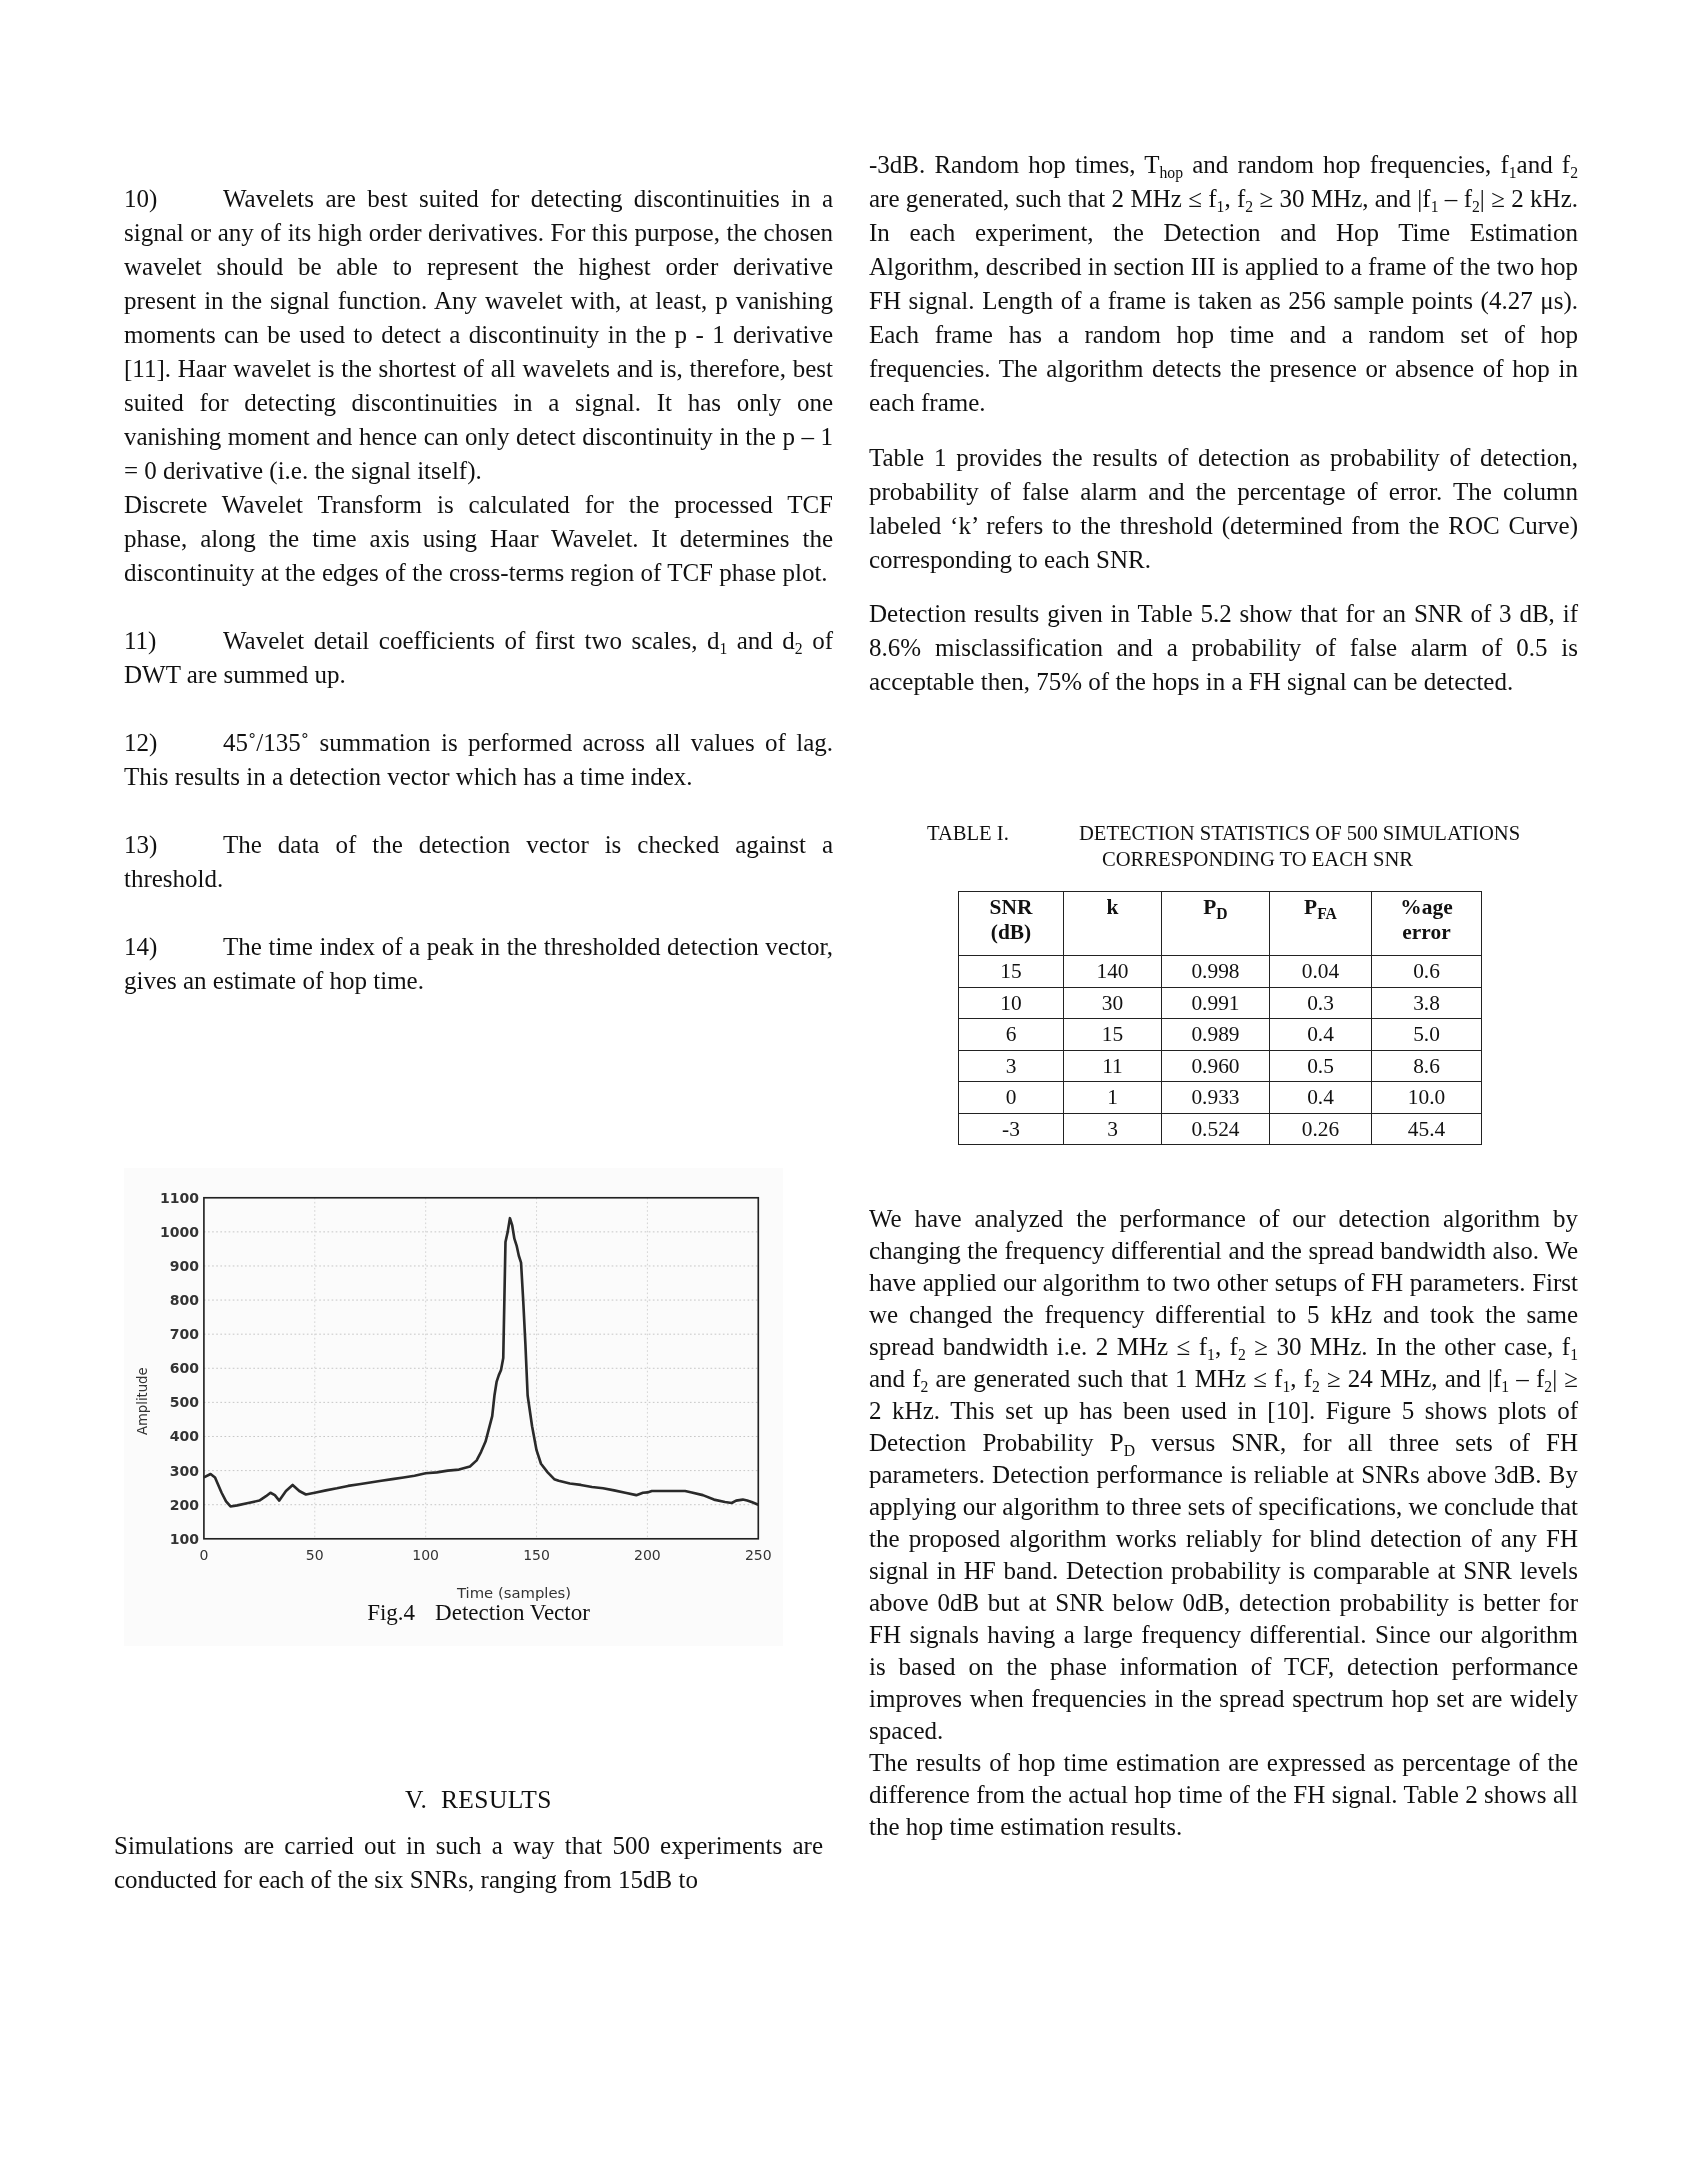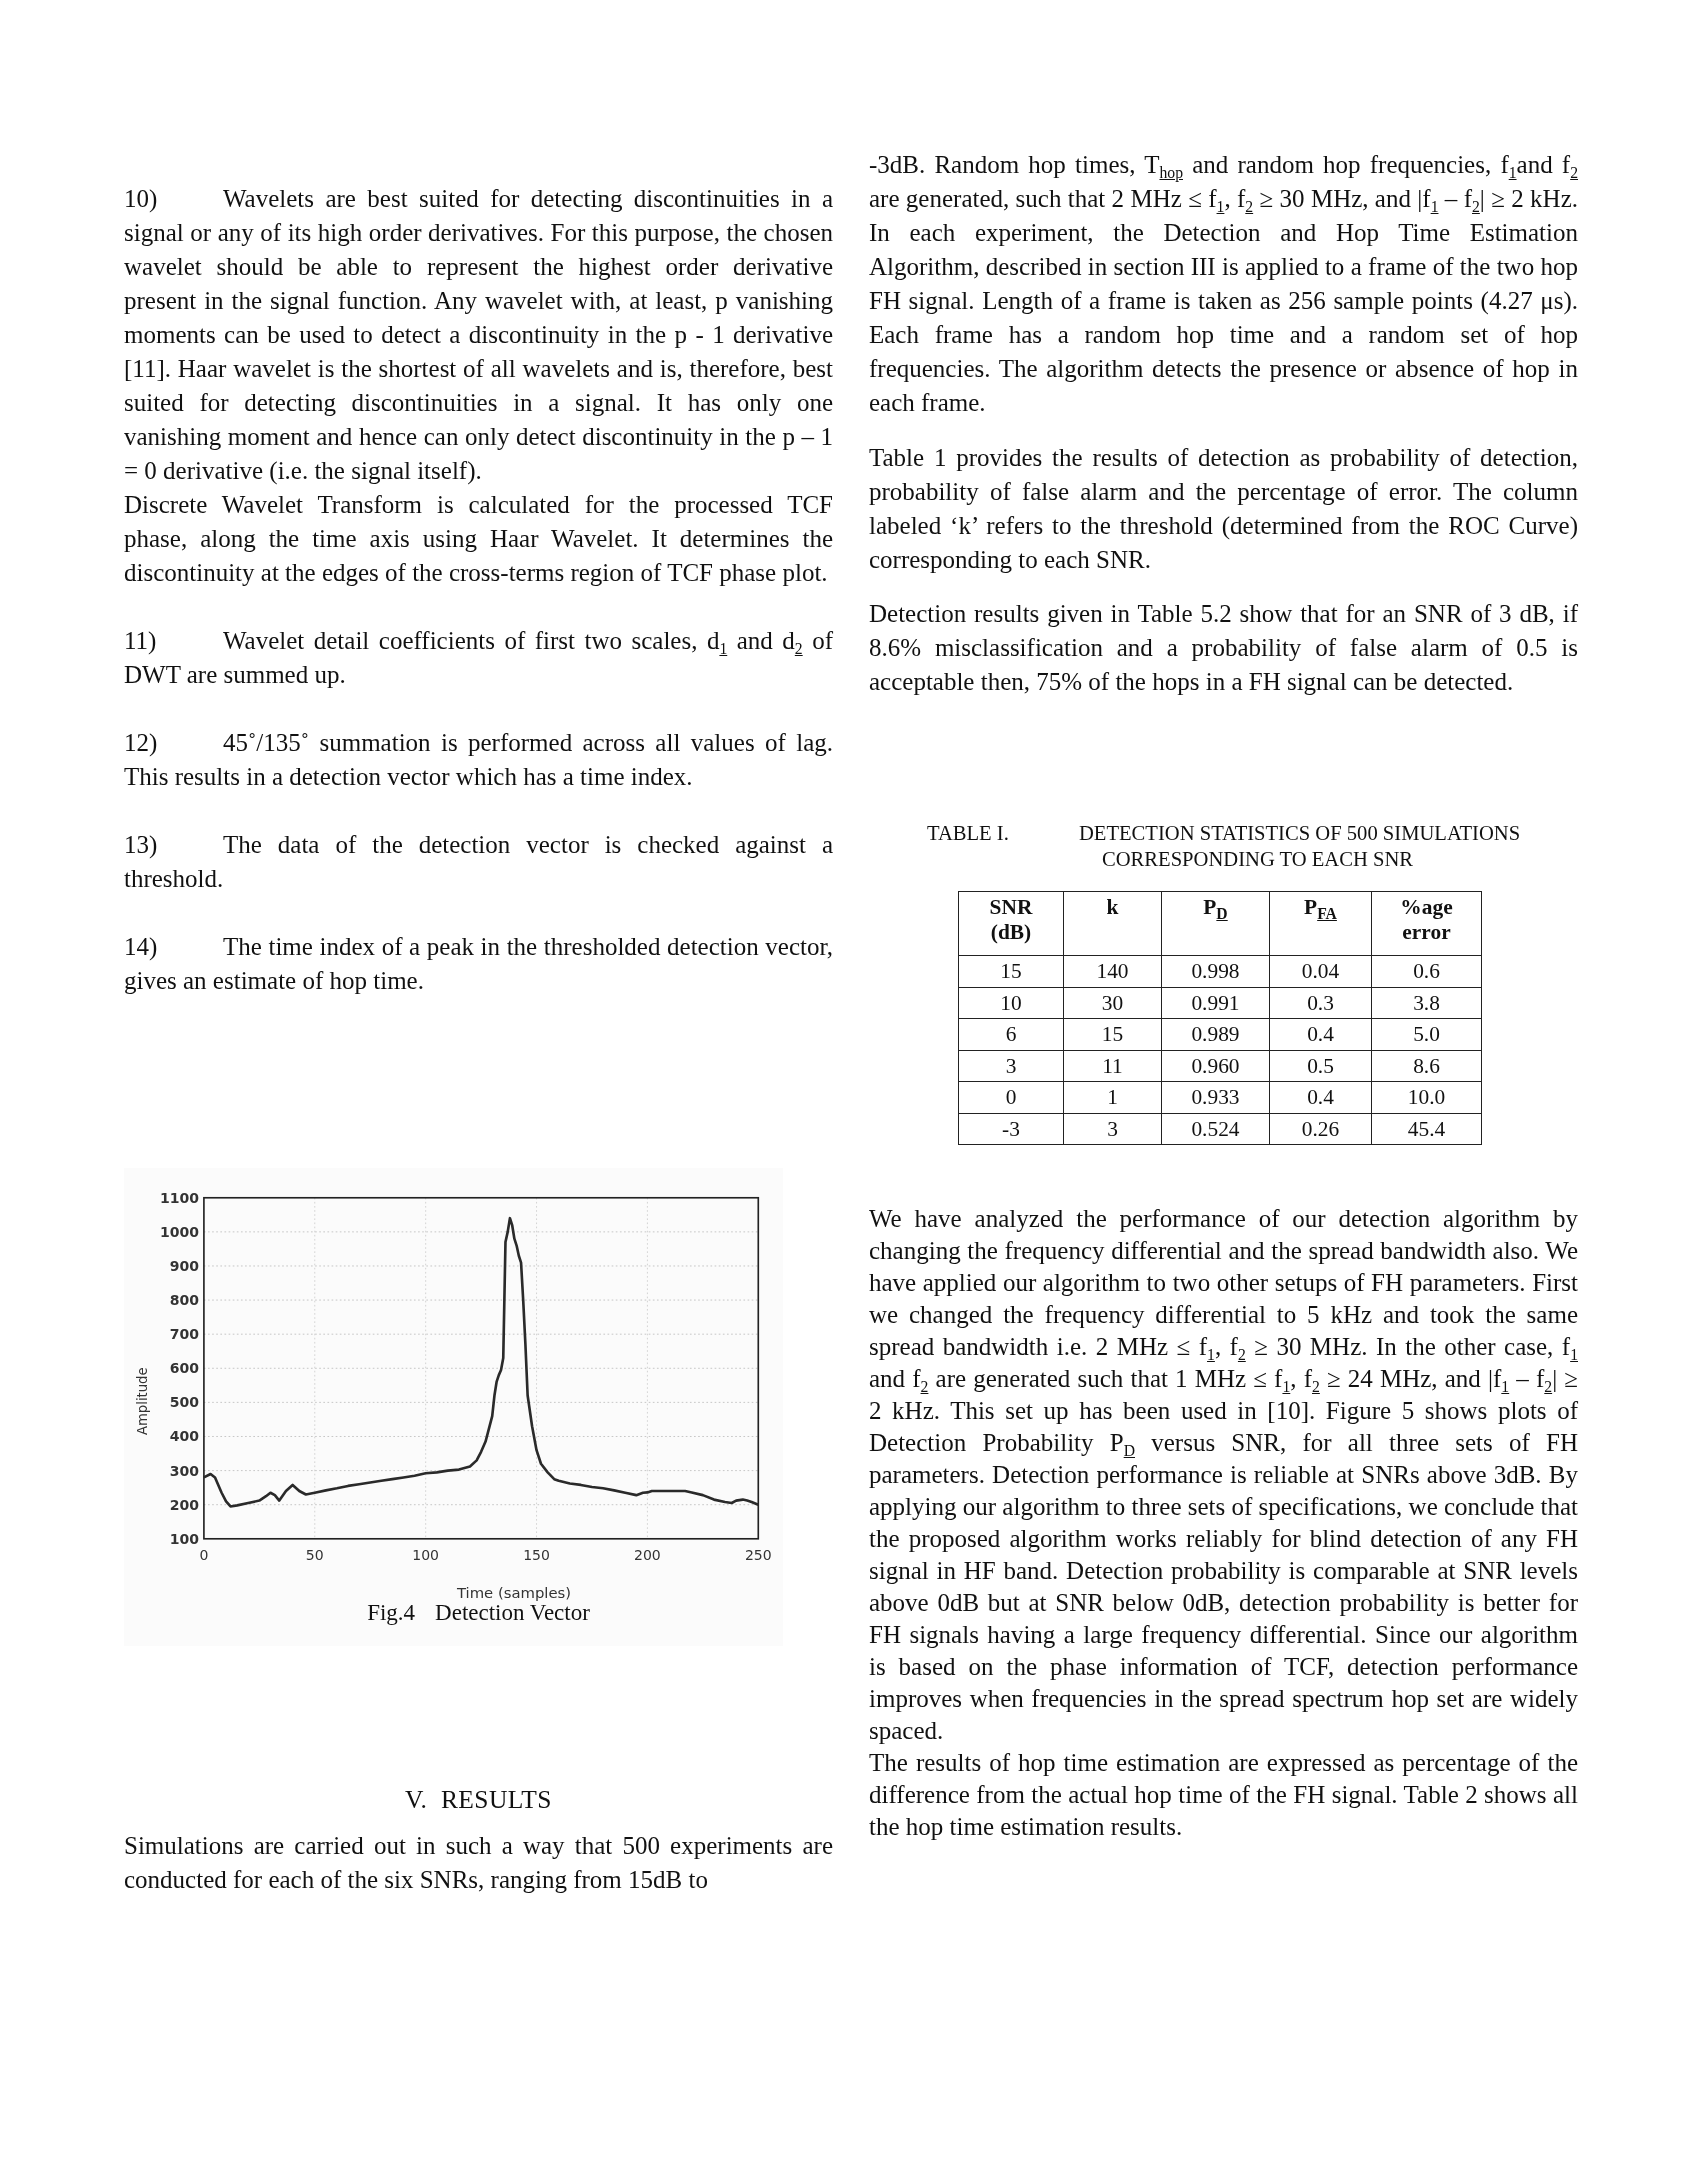--- a/index.html
+++ b/index.html
@@ -7,26 +7,26 @@
     width: 1687px; height: 2183px; position: relative; overflow: hidden;
     font-family: "Liberation Serif", "DejaVu Serif", serif;
     color: #111;
   }
   .col { position: absolute; width: 709px; font-size: 25px; line-height: 34px; text-align: justify; }
   .col-left { left: 124px; top: 148px; }
   .col-right { left: 869px; top: 148px; }
   p { margin: 0; }
   .gap { height: 34px; }
   .num { display: inline-block; width: 99px; }
-  sub { font-size: 15.7px; line-height: 0; vertical-align: -5px; text-decoration: underline; }
+  sub { font-size: 15.7px; line-height: 0; vertical-align: -5px; }
   .fig-wrap { position: absolute; left: 124px; top: 1168px; width: 659px; height: 478px; }
   .fig-caption { position: absolute; left: 124px; top: 1600px; width: 709px; text-align: center; font-size: 23px; }
   .fig-caption span { margin: 0 10px; }
   .sec-head { position: absolute; left: 124px; top: 1785px; width: 709px; text-align: center; font-size: 25.5px; letter-spacing: 0.4px; }
-  .results-para { position: absolute; left: 124px; top: 1829px; width: 709px; font-size: 25px; line-height: 34px; text-align: justify; }
+  .results-para { position: absolute; left: 114px; top: 1829px; width: 709px; font-size: 25px; line-height: 34px; text-align: justify; }
   .tbl-title { position: absolute; left: 927px; top: 821px; width: 643px; font-size: 20.6px; line-height: 25.5px; }
   .tbl-title .lbl { position: absolute; left: 0; top: 0; }
   .tbl-title .t1 { position: absolute; left: 152px; top: 0; white-space: nowrap; }
   .tbl-title .t2 { position: absolute; left: 175px; top: 25.5px; white-space: nowrap; }
   table.stats {
     position: absolute; left: 958px; top: 891px;
     border-collapse: collapse; font-size: 21.4px; text-align: center; padding-left: 13px;
   }
   table.stats td, table.stats th { border: 1.6px solid #222; padding: 0; height: 30.5px; }
   table.stats th { font-weight: bold; vertical-align: top; height: 60px; line-height: 25px; padding-top: 3.3px; }

